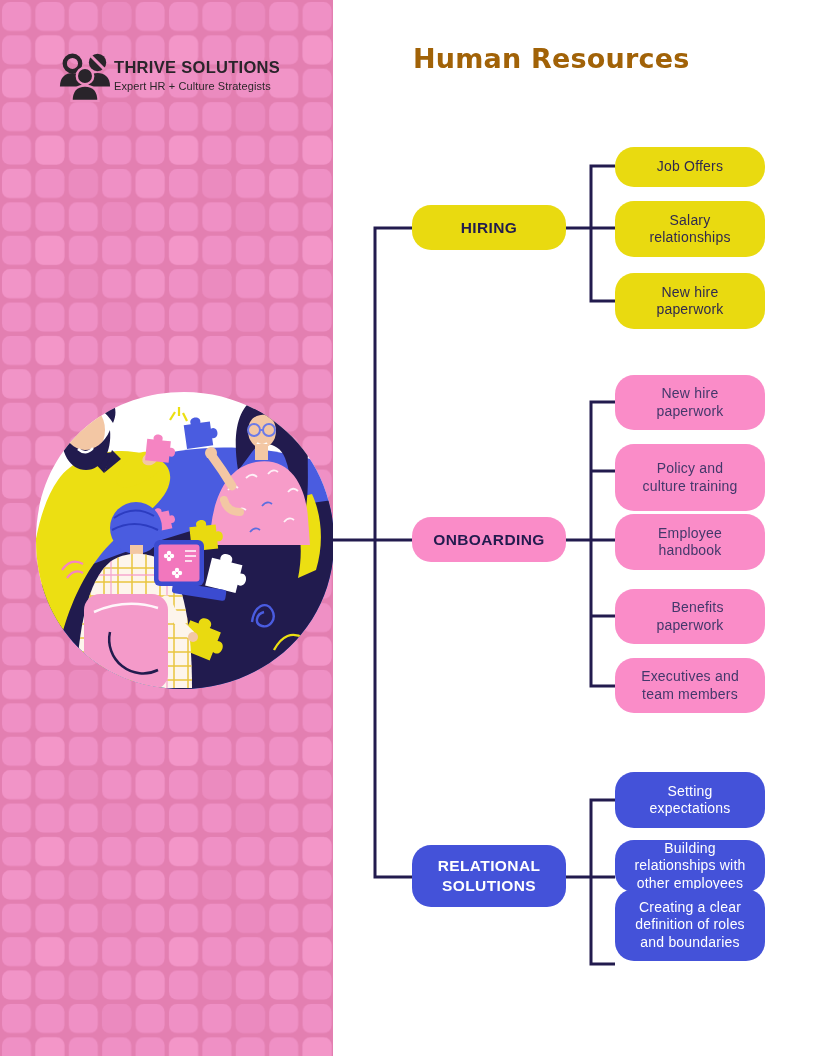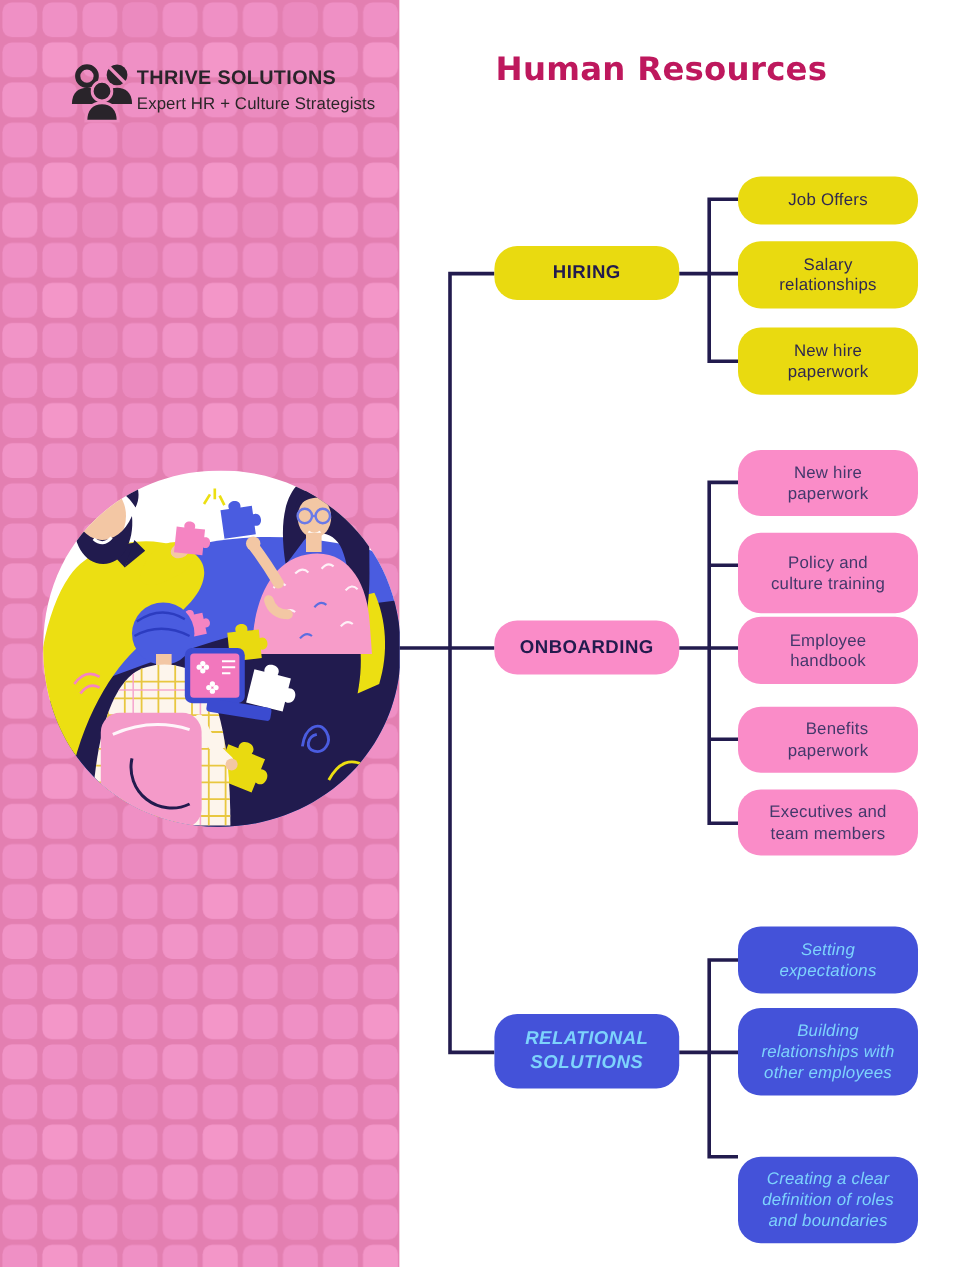--- a/index.html
+++ b/index.html
@@ -3,42 +3,42 @@
 <meta charset="utf-8">
 <style>
   html,body{margin:0;padding:0;background:#ffffff;font-family:"Liberation Sans",sans-serif;}
   .canvas{position:relative;width:816px;height:1056px;background:#ffffff;overflow:hidden;}
 
   .sidebar{position:absolute;left:0;top:0;width:333px;height:1056px;}
   .pattern{position:absolute;left:0;top:0;}
 
   .logo{position:absolute;left:56px;top:48px;display:flex;align-items:center;}
   .logo-text .logo-name{font-size:16.5px;font-weight:bold;color:#29242a;letter-spacing:.3px;}
-  .logo-text .logo-tagline{font-size:14px;color:#2b2629;margin-top:3px;letter-spacing:.1px;}
+  .logo-text .logo-tagline{font-size:11px;color:#2b2629;margin-top:3px;letter-spacing:.1px;}
 
   .illu{position:absolute;left:0;top:0;}
 
   .title{position:absolute;left:413px;top:40px;font-family:"DejaVu Sans","Liberation Sans",sans-serif;
-         font-weight:bold;font-size:27px;line-height:37px;color:#be185d;letter-spacing:.2px;}
+         font-weight:bold;font-size:27px;line-height:37px;color:#a16207;letter-spacing:.2px;}
   .title span{display:block;}
 
   .connectors{position:absolute;left:0;top:0;pointer-events:none;}
 
   .node{position:absolute;left:412px;width:154px;display:flex;align-items:center;justify-content:center;
         text-align:center;border-radius:19px;font-weight:bold;font-size:15.5px;letter-spacing:.4px;
         color:#221b4e;white-space:pre-line;line-height:20px;box-sizing:border-box;}
   .leaf{position:absolute;left:615px;width:150px;box-sizing:border-box;display:flex;align-items:center;
         justify-content:center;text-align:center;border-radius:19px;font-size:14px;letter-spacing:.2px;
         line-height:17.5px;white-space:pre-line;padding:0 8px;}
   .yellow{background:#e9da10;}
   .pinkbox{background:#fa8cc8;}
   .bluebox{background:#4452d9;}
   .leaf.yellow{color:#30294f;}
   .leaf.pinkbox{color:#43386b;}
-  .leaf.bluebox,.node.bluebox{color:#7dd3fc;font-style:italic;}
+  .leaf.bluebox,.node.bluebox{color:#ffffff;}
 </style>
 </head>
 <body>
 
 <div class="canvas">
 
   <div class="sidebar">
     <svg class="pattern" width="333" height="1056">
       <defs>
         <pattern id="sq" width="33.4" height="33.4" patternUnits="userSpaceOnUse">
@@ -235,20 +235,20 @@
 culture training</div>
   <div class="leaf pinkbox" style="top:514px;height:56px;">Employee
 handbook</div>
   <div class="leaf pinkbox" style="top:589px;height:55px;text-align:right;">Benefits
 paperwork</div>
   <div class="leaf pinkbox" style="top:658px;height:55px;">Executives and
 team members</div>
 
   <div class="leaf bluebox" style="top:772px;height:56px;">Setting
 expectations</div>
-  <div class="leaf bluebox" style="top:840px;height:73px;">Building
+  <div class="leaf bluebox" style="top:840px;height:52px;">Building
 relationships with
 other employees</div>
-  <div class="leaf bluebox" style="top:964px;height:72px;">Creating a clear
+  <div class="leaf bluebox" style="top:889px;height:72px;">Creating a clear
 definition of roles
 and boundaries</div>
 
 </div>
 
 </body></html>

